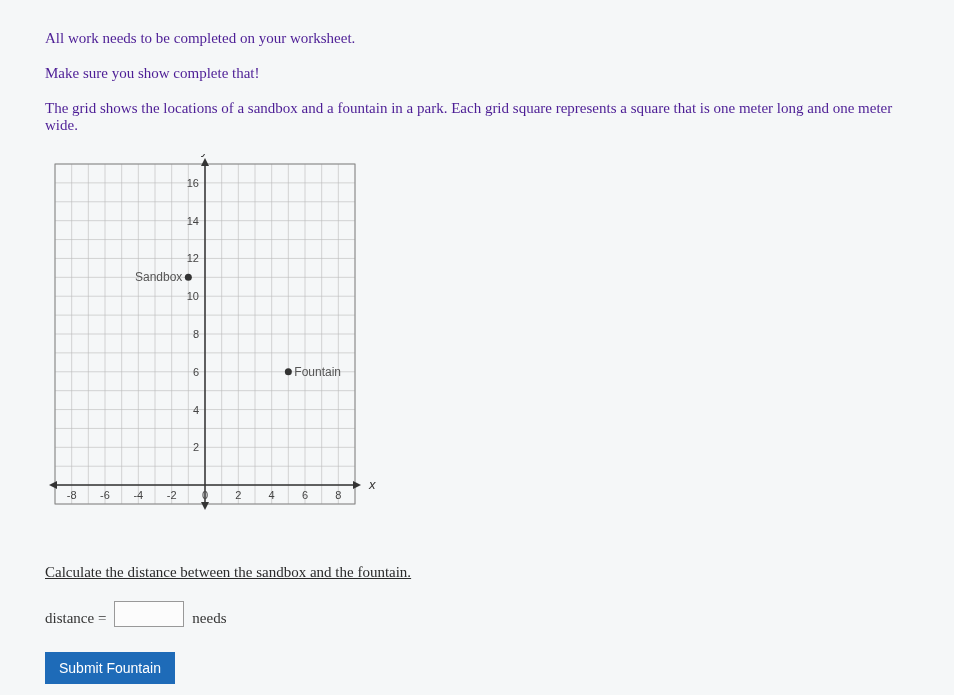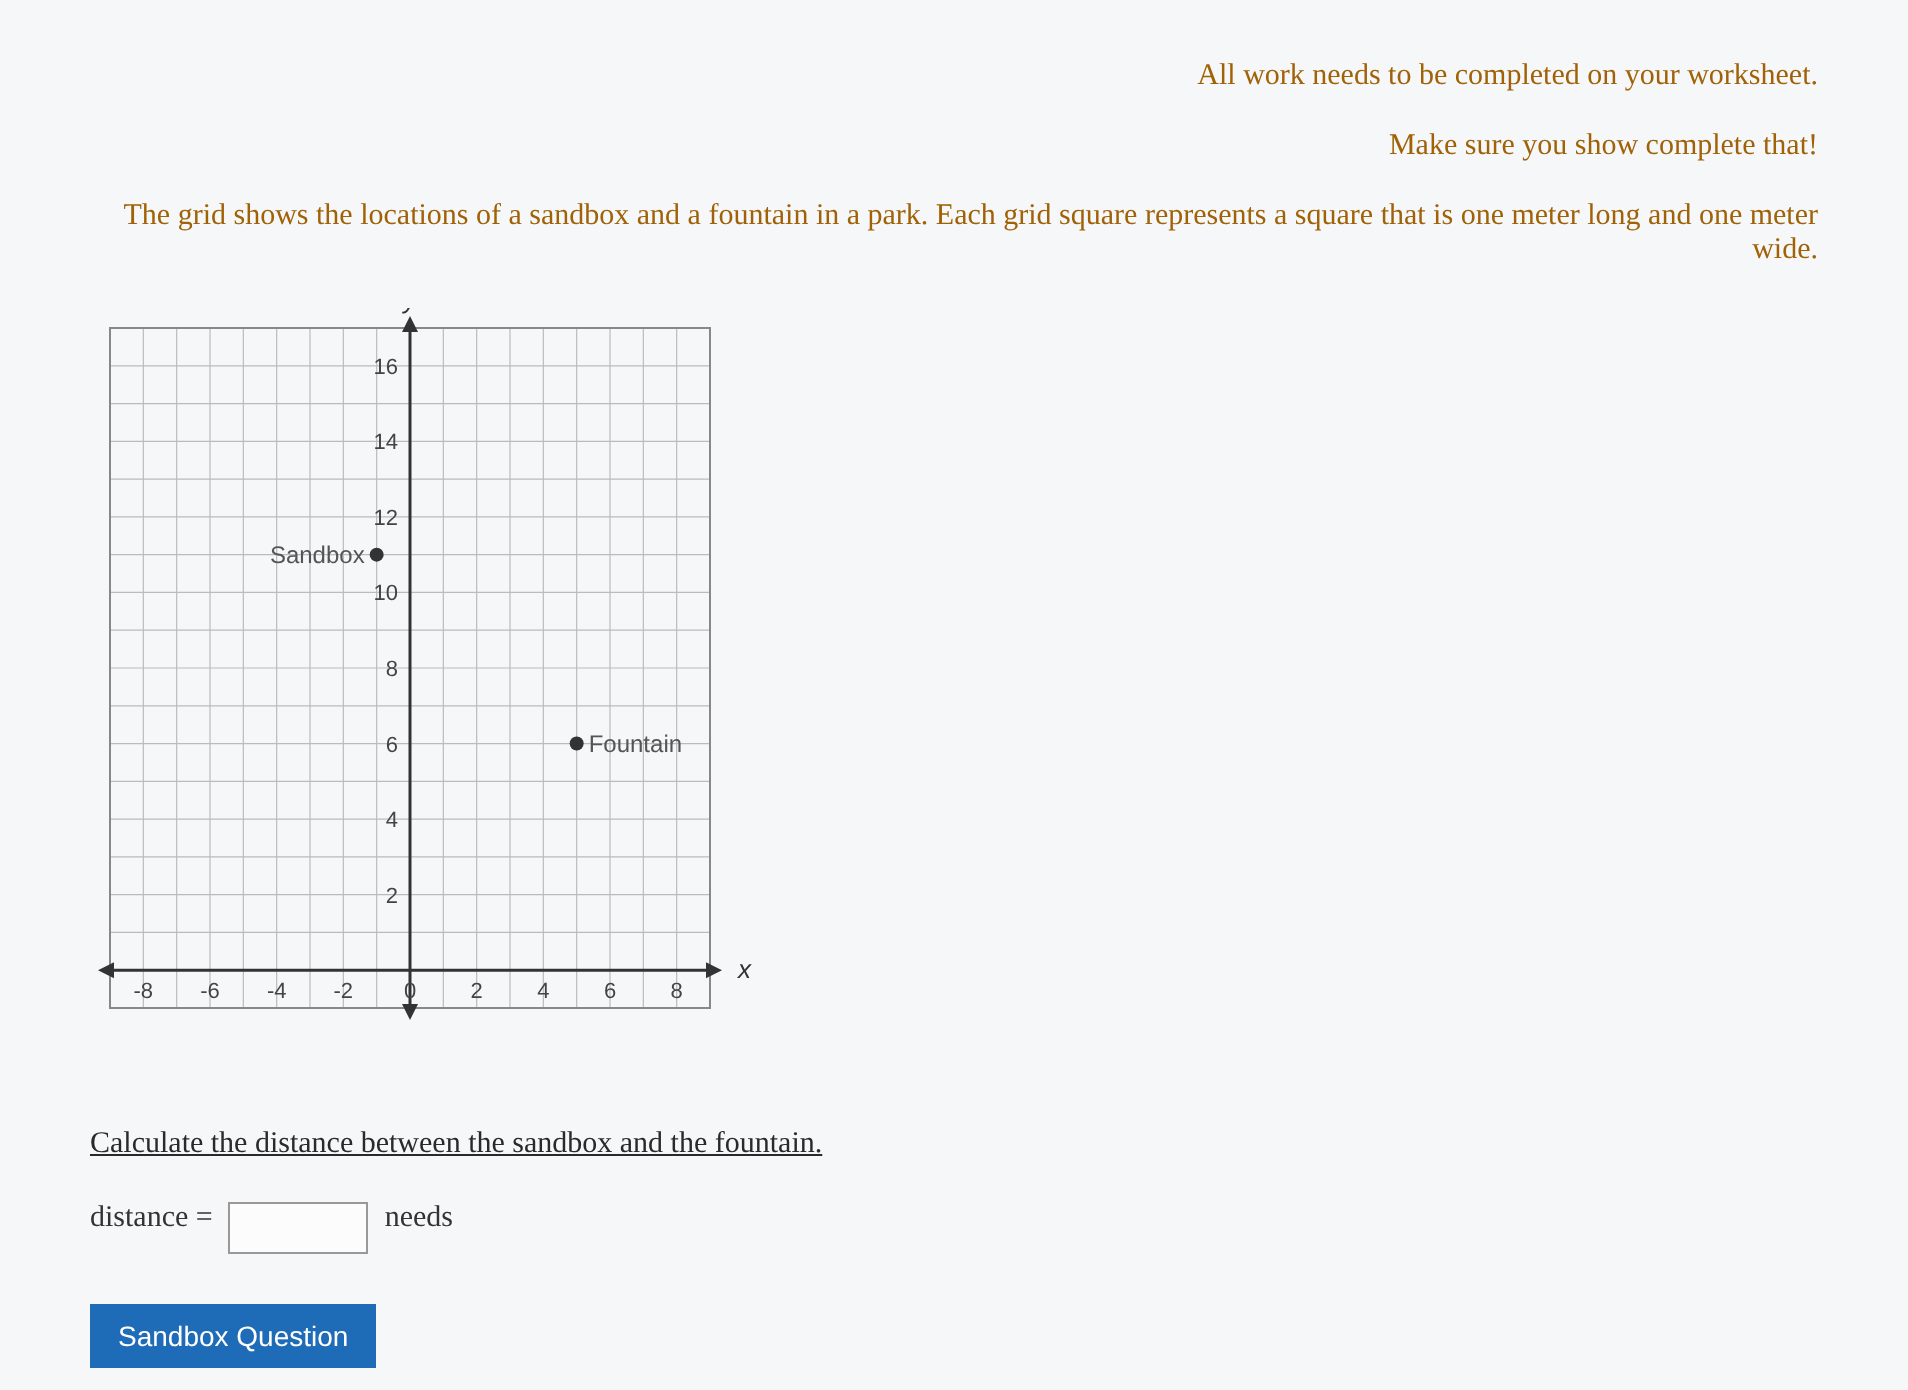--- a/index.html
+++ b/index.html
@@ -7,39 +7,38 @@
       margin: 0;
       padding: 30px 45px;
       font-family: Georgia, 'Times New Roman', serif;
       background: #f5f7f8;
       color: #333;
       width: 954px;
     }
     .instruction {
       font-size: 15px;
       margin-bottom: 18px;
-      color: #a16207;
-      text-align: right;
+      color: #4c1d95;
     }
     .chart-container {
       margin: 20px 0 30px 0;
       position: relative;
       width: 340px;
       height: 380px;
     }
     svg { display: block; }
     .question {
       font-size: 15px;
       margin: 25px 0 20px 0;
       color: #2a2a2a;
       text-decoration: underline;
     }
     .answer-row {
       display: flex;
-      align-items: flex-start;
+      align-items: flex-end;
       gap: 8px;
       font-size: 15px;
       margin-bottom: 25px;
     }
     .answer-input {
       width: 70px;
       height: 26px;
       border: 1px solid #999;
       background: #fcfcfc;
       padding: 2px 4px;
@@ -138,16 +137,16 @@
 </div>
 
 <div class="question">Calculate the distance between the sandbox and the fountain.</div>
 
 <div class="answer-row">
   <span>distance =</span>
   <input class="answer-input" type="text" value="" style="">
   <span>needs</span>
 </div>
 
-<button class="submit-btn">Sandbox Question</button>
+<button class="submit-btn">Submit Fountain</button>
 
 
 
 
 </body></html>

